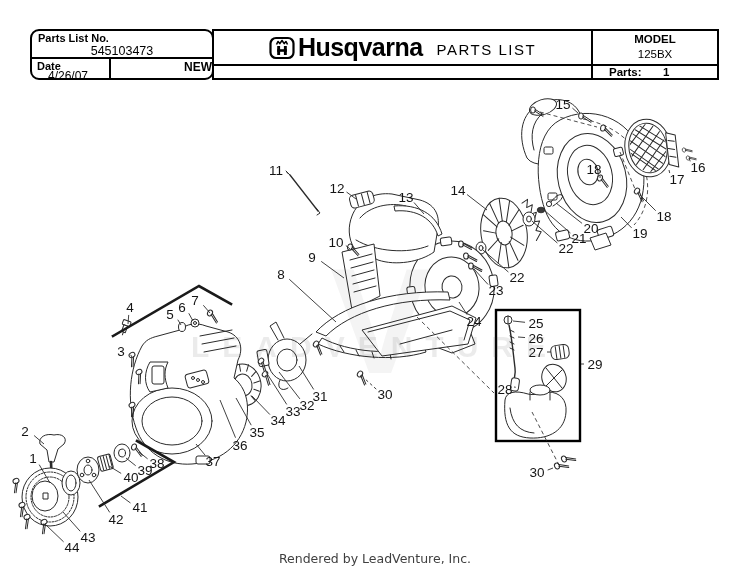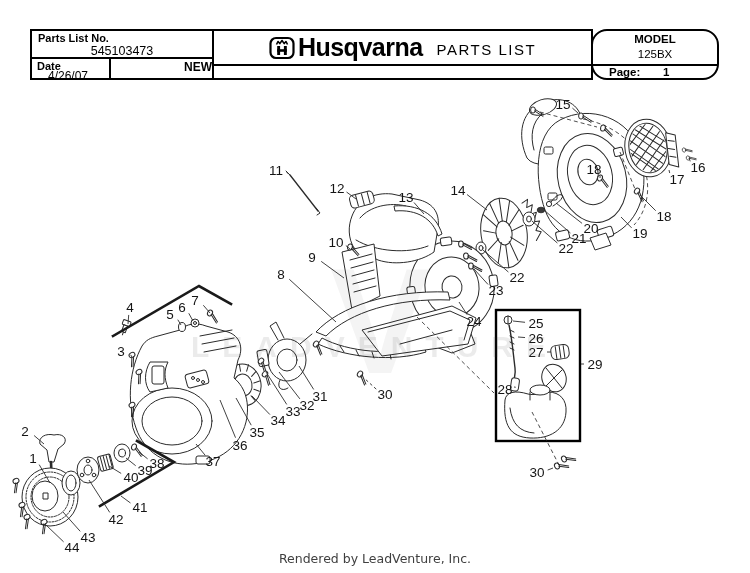--- a/index.html
+++ b/index.html
@@ -396,21 +396,21 @@
     <text x="116" y="523.5" class="plabel">42</text>
     <line x1="80.22182540694797" y1="531.3431457505076" x2="63" y2="512" class="leader"></line>
     <text x="88" y="541.5" class="plabel">43</text>
     <line x1="63.60275086093974" y1="541.8324620682706" x2="46" y2="525" class="leader"></line>
     <text x="72" y="551.5" class="plabel">44</text>
   </svg>
 
 <div class="abs watermark-v">V</div>
 <div class="abs watermark">LEADVENTURE</div>
 
-<div class="abs hdr-box" style="left:30px;top:29px;width:184px;height:51px;">
+<div class="abs hdr-box" style="left:30px;top:29px;width:184px;height:51px;border-radius:9px;">
   <div class="abs lbl-sm" style="left:6px;top:1px;">Parts List No.</div>
   <div class="abs val" style="left:0;top:13px;width:100%;text-align:center;">545103473</div>
   <div class="abs hline" style="left:0;top:26px;width:100%;"></div>
   <div class="abs vline" style="left:77px;top:28px;height:19px;"></div>
   <div class="abs lbl-sm" style="left:5px;top:29px;">Date</div>
   <div class="abs val" style="left:16px;top:38px;font-size:12px;">4/26/07</div>
   <div class="abs" style="left:79px;top:29px;width:101px;text-align:right;font-weight:bold;font-size:12px;">NEW</div>
 </div>
 
 <div class="abs hdr-box" style="left:212px;top:29px;width:381px;height:51px;">
@@ -423,21 +423,21 @@
         <rect x="14.9" y="11" width="2.9" height="9" fill="#000"></rect>
         <rect x="8.2" y="14.2" width="9.6" height="2.6" fill="#000"></rect>
       </svg>
     </span>
     <span class="brand-name">Husqvarna</span>
     <span class="doc-type">PARTS LIST</span>
   </div>
   <div class="abs hline" style="left:0;top:33px;width:100%;"></div>
 </div>
 
-<div class="abs hdr-box" style="left:591px;top:29px;width:128px;height:51px;border-radius:16px;">
+<div class="abs hdr-box" style="left:591px;top:29px;width:128px;height:51px;">
   <div class="abs" style="left:0;top:2px;width:100%;text-align:center;font-weight:bold;font-size:11.5px;">MODEL</div>
   <div class="abs" style="left:0;top:17px;width:100%;text-align:center;font-size:11.5px;">125BX</div>
   <div class="abs hline" style="left:0;top:33px;width:100%;"></div>
-  <div class="abs" style="left:16px;top:35px;font-weight:bold;font-size:11.5px;">Page:</div>
+  <div class="abs" style="left:16px;top:35px;font-weight:bold;font-size:11.5px;">Parts:</div>
   <div class="abs" style="left:70px;top:35px;font-weight:bold;font-size:11.5px;">1</div>
 </div>
 
 <div class="abs footer">Rendered by LeadVenture, Inc.</div>
 
 </body></html>

